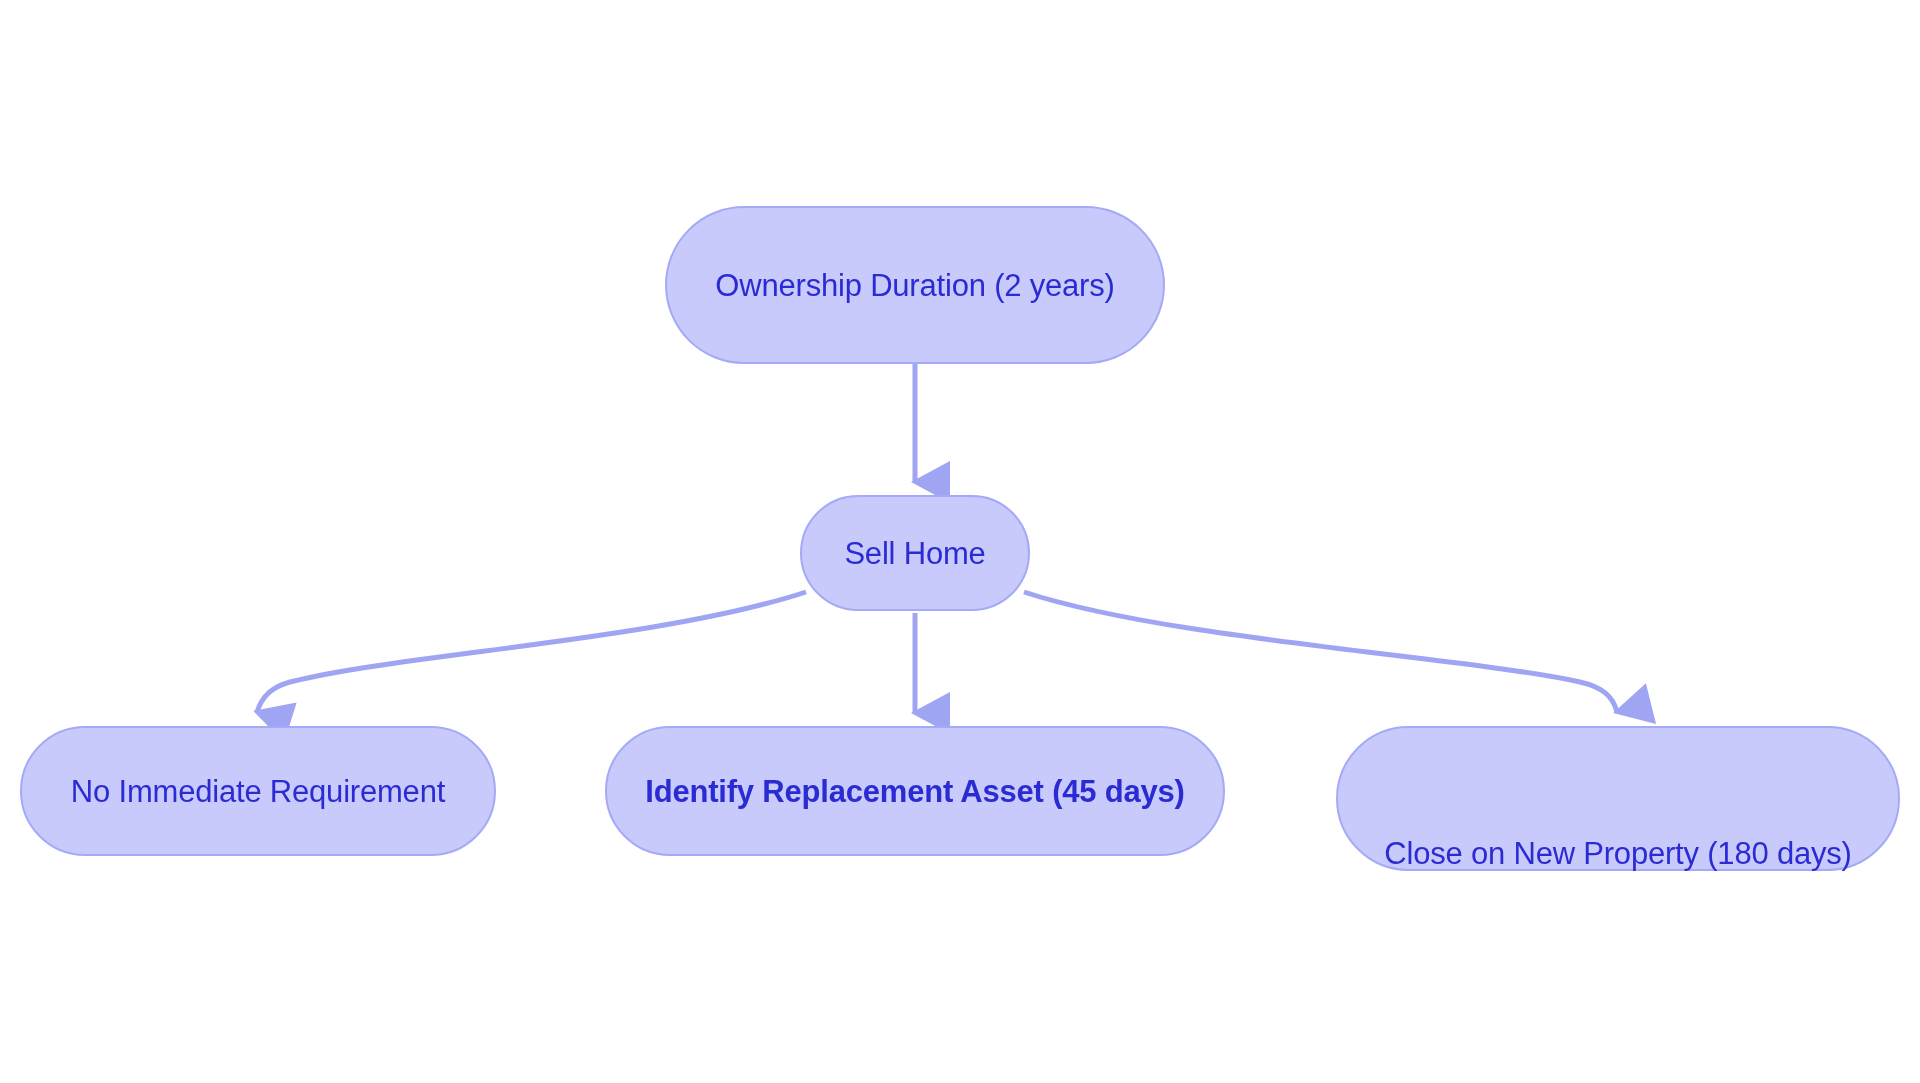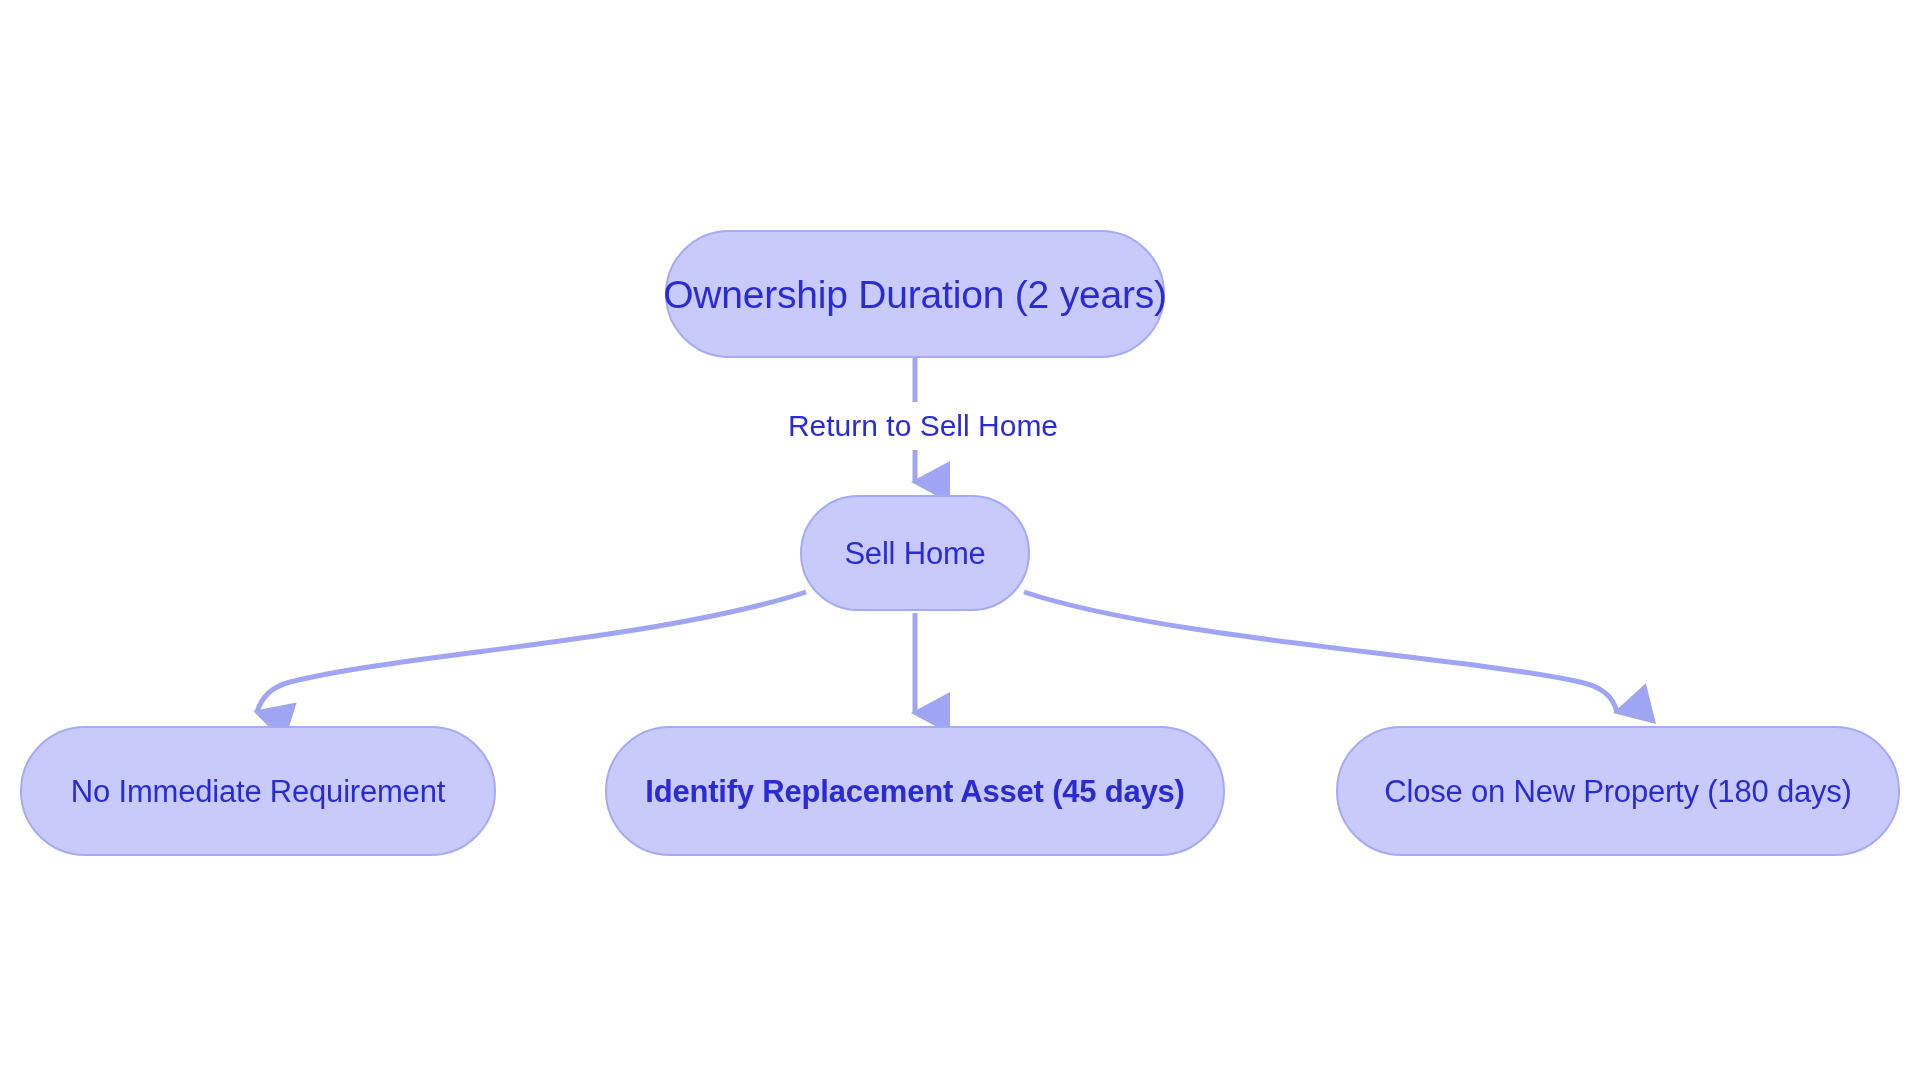--- a/index.html
+++ b/index.html
@@ -43,24 +43,24 @@
     white-space: nowrap;
     user-select: none;
   }
   .node-label {
     display: block;
     line-height: 1;
     padding: 0 6px;
   }
   #node-ownership-duration {
     left: 665px;
-    top: 230px;
+    top: 206px;
     width: 500px;
-    height: 128px;
-    font-size: 39px;
+    height: 158px;
+    font-size: 31px;
   }
   #node-sell-home {
     left: 800px;
     top: 495px;
     width: 230px;
     height: 116px;
     font-size: 31px;
   }
   #node-no-immediate-requirement {
     left: 20px;
@@ -74,22 +74,23 @@
     top: 726px;
     width: 620px;
     height: 130px;
     font-size: 31px;
     font-weight: bold;
   }
   #node-close-on-new-property {
     left: 1336px;
     top: 726px;
     width: 564px;
-    height: 130px;
+    height: 145px;
     font-size: 31px;
+    align-items: flex-end;
   }
   .edge-label {
     position: absolute;
     display: flex;
     align-items: center;
     justify-content: center;
     background: #ffffff;
     color: #2b2bd4;
     font-family: "Liberation Sans", sans-serif;
     font-size: 30px;
@@ -123,23 +124,20 @@
 
     <path d="M 915 613 L 915 713" fill="none" stroke="#9fa5f2" stroke-width="5" marker-end="url(#arrowhead)"></path>
 
     <path d="M 1024 592 C 1170 640, 1460 656, 1580 682 C 1602 687, 1613 696, 1617 712" fill="none" stroke="#9fa5f2" stroke-width="5" marker-end="url(#arrowhead)"></path>
   </svg>
 
   <div class="node" id="node-ownership-duration">
     <span class="node-label">Ownership Duration (2 years)</span>
   </div>
 
-  <div class="edge-label" id="edge-label-return-to-sell-home">
-    <span>Return to Sell Home</span>
-  </div>
 
   <div class="node" id="node-no-immediate-requirement">
     <span class="node-label">No Immediate Requirement</span>
   </div>
 
   <div class="node" id="node-sell-home">
     <span class="node-label">Sell Home</span>
   </div>
 
   <div class="node" id="node-identify-replacement-asset">

